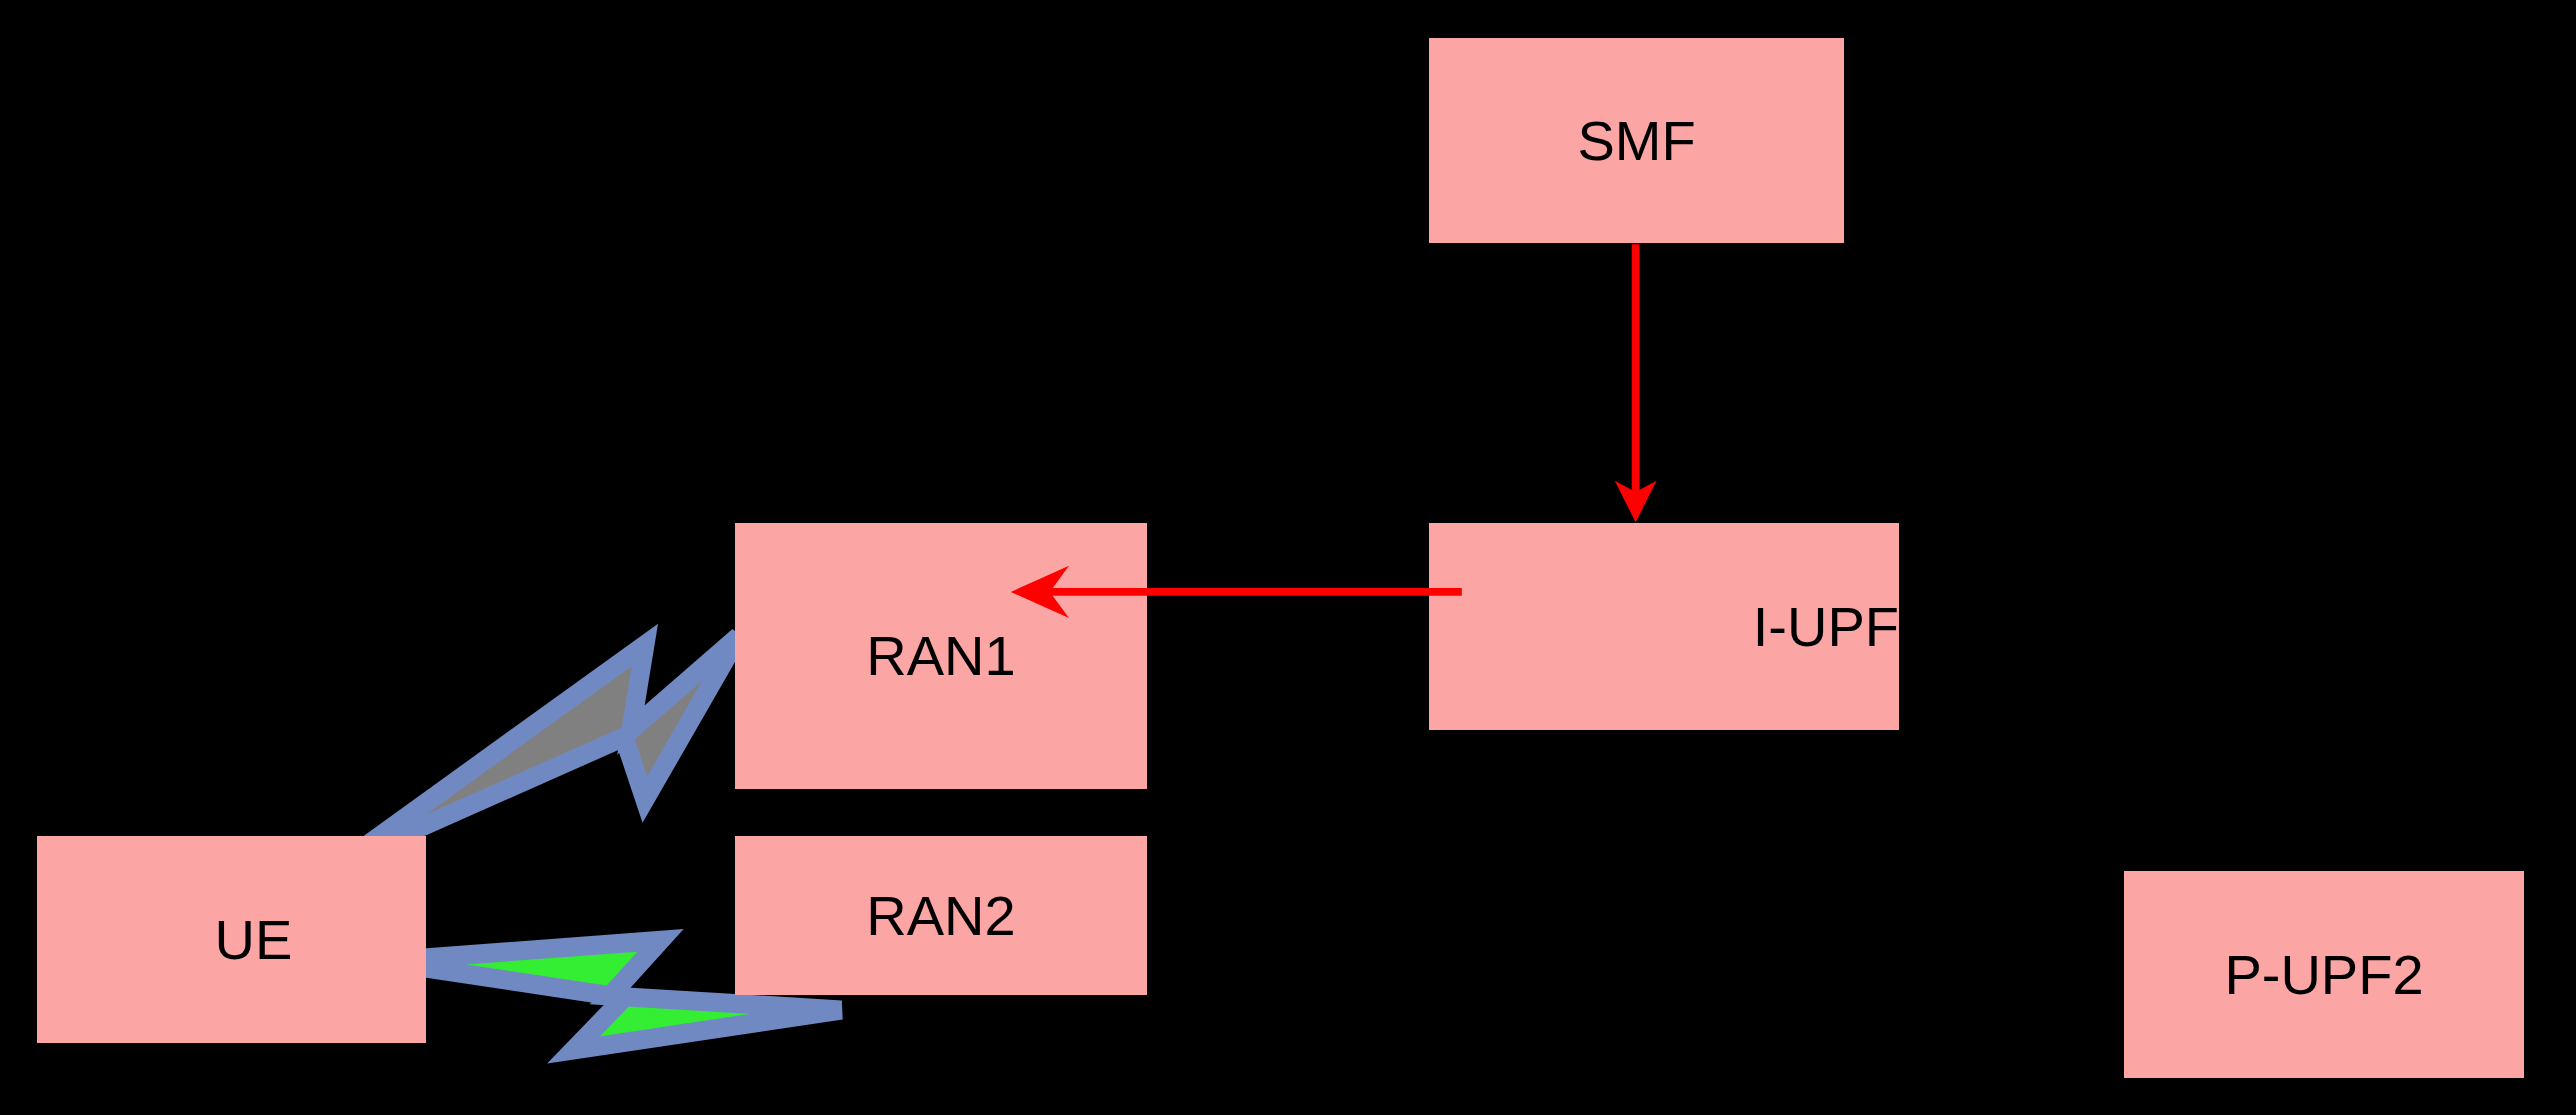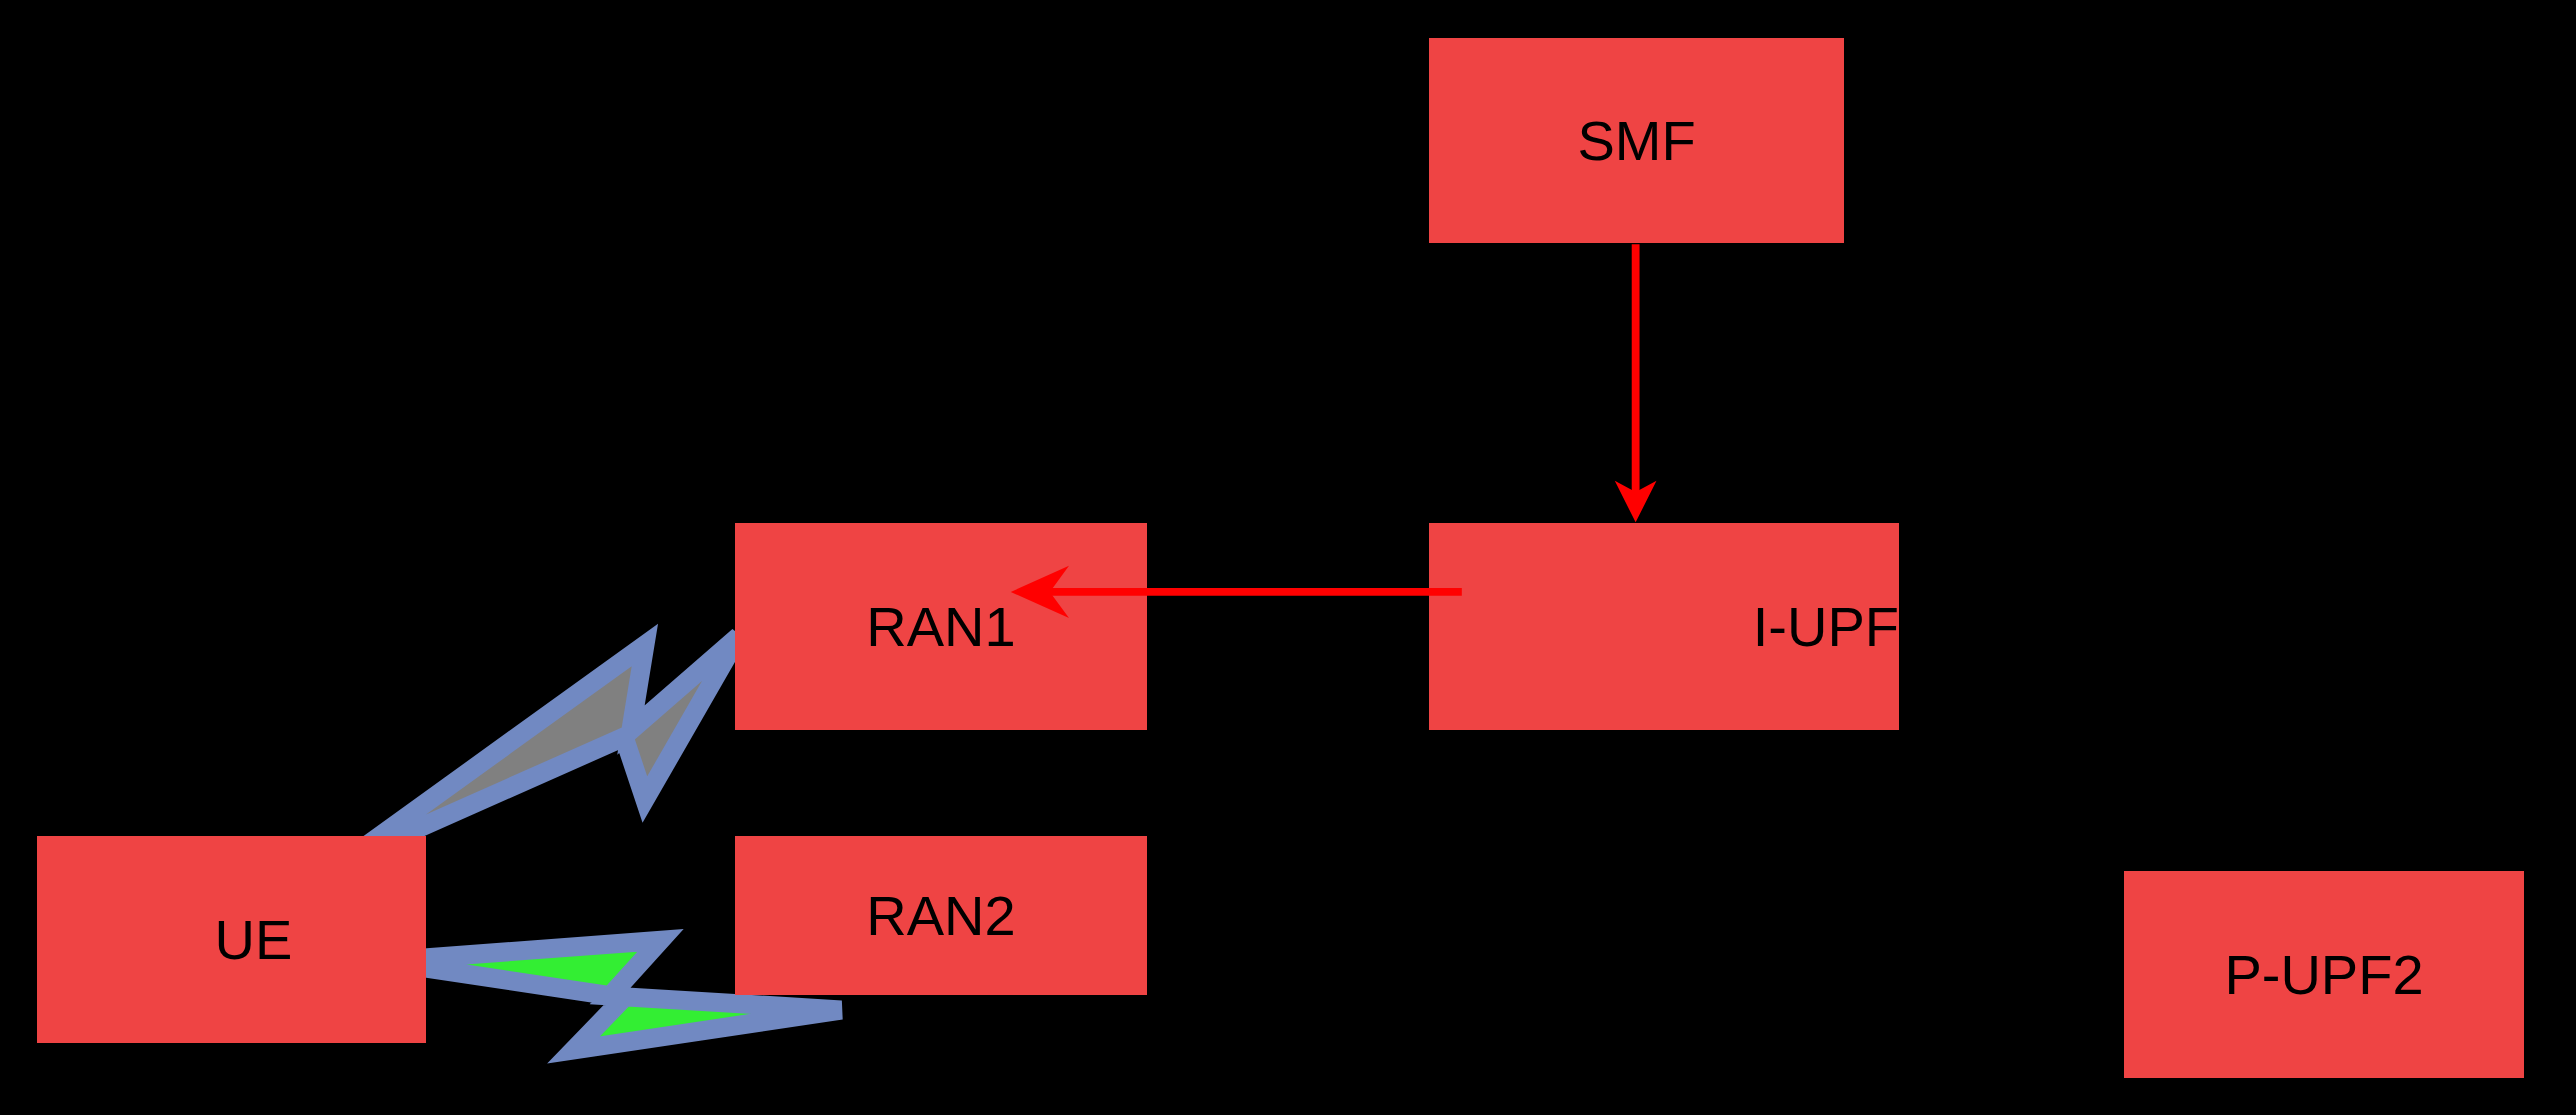--- a/index.html
+++ b/index.html
@@ -10,21 +10,21 @@
   #canvas {
     position: relative;
     width: 2576px;
     height: 1116px;
     background: #000000;
     overflow: hidden;
     font-family: "Liberation Sans", sans-serif;
   }
   .node-box {
     position: absolute;
-    background: #ef4444;
+    background: #fca5a5;
     border: 0;
     display: flex;
     align-items: center;
     justify-content: center;
     box-sizing: border-box;
   }
   .node-label {
     color: #000000;
     font-family: "Liberation Sans", sans-serif;
     font-size: 56px;
@@ -59,21 +59,21 @@
     <g>
       <polygon points="438,1106 760,1082 702,1146 968,1162 660,1208 718,1148" fill="#33ee33" stroke="#7189c2" stroke-width="22" stroke-linejoin="miter"></polygon>
     </g>
 
   </svg>
 
   <div class="node-box" style="left:1429px; top:38px; width:415px; height:205px;">
     <span class="node-label">SMF</span>
   </div>
 
-  <div class="node-box" style="left:735px; top:523px; width:412px; height:207px;">
+  <div class="node-box" style="left:735px; top:523px; width:412px; height:266px;">
     <span class="node-label">RAN1</span>
   </div>
 
   <div class="node-box" style="left:1429px; top:523px; width:470px; height:207px;justify-content:flex-end;">
     <span class="node-label">I-UPF</span>
   </div>
 
 
   <div class="node-box" style="left:37px; top:836px; width:389px; height:207px;padding-left:44px;">
     <span class="node-label">UE</span>

